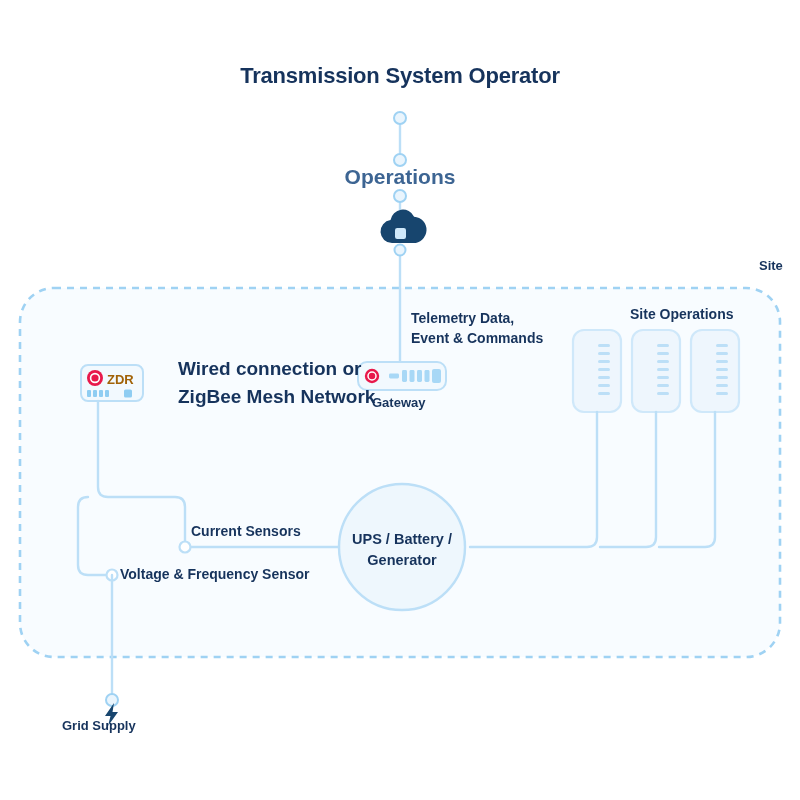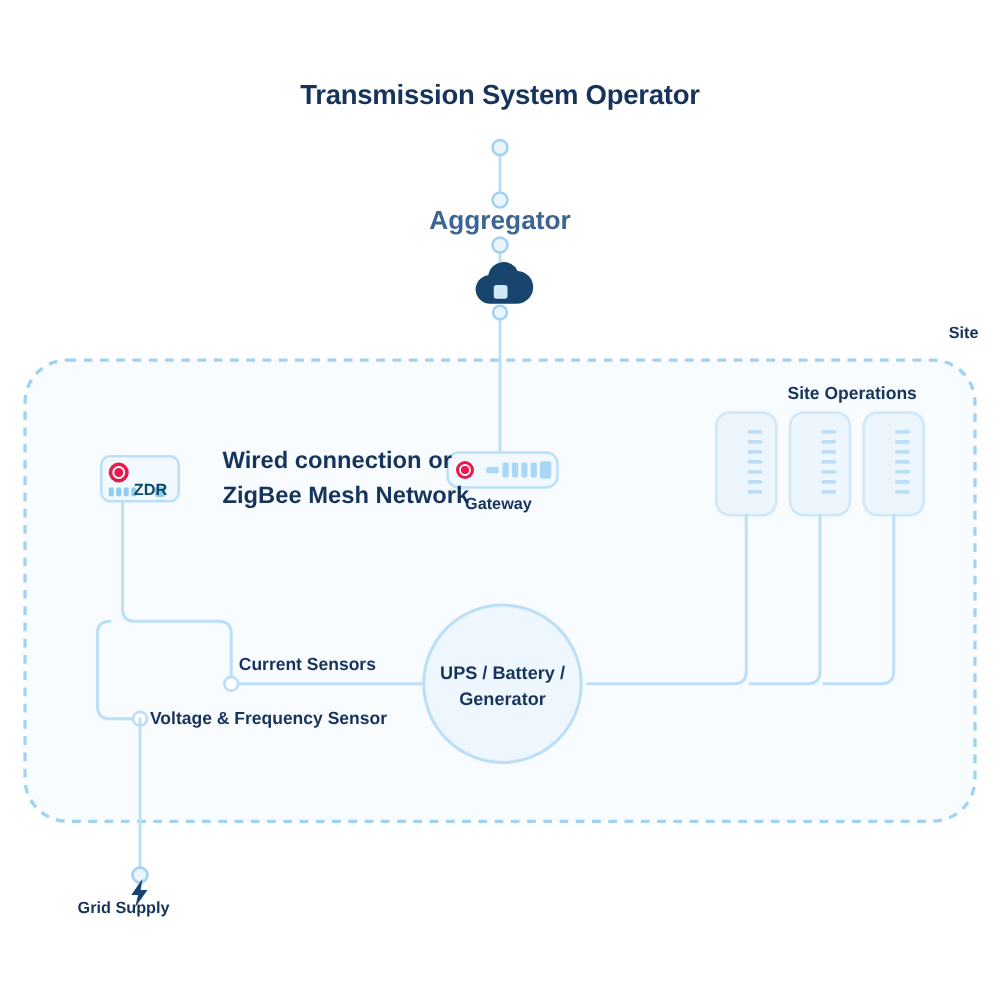--- a/index.html
+++ b/index.html
@@ -108,24 +108,24 @@
   }
   #grid-supply-label {
     left: 62px;
     top: 718px;
     font-size: 13px;
     color: #16335c;
   }
   #zdr-text {
     position: absolute;
     left: 107px;
-    top: 384px;
+    top: 372px;
     font-size: 13px;
     font-weight: bold;
-    color: #0c4a6e;
+    color: #a16207;
     font-family: "Liberation Sans", sans-serif;
   }
 </style>
 </head>
 <body>
 
 <div id="stage">
 
   <svg class="svg-layer" viewBox="0 0 800 800">
     <defs>
@@ -231,25 +231,27 @@
     <line x1="112" y1="575" x2="112" y2="700" class="wire"></line>
     <circle cx="112" cy="700" r="6" class="node-dot"></circle>
 
     <g>
       <path d="M114 703 L105 716 L110.5 716 L108 726 L118 712 L112.5 712 Z" fill="#17456e"></path>
     </g>
   </svg>
 
   <div class="lbl" id="tso-title">Transmission System Operator</div>
 
-  <div class="lbl" id="aggregator-title">Aggregator</div>
+  <div class="lbl" id="aggregator-title">Operations</div>
 
 
   <div class="lbl" id="site-label">Site</div>
 
+  <div class="lbl" id="telemetry-label">Telemetry Data,
+Event &amp; Commands</div>
 
   <div class="lbl" id="siteops-label">Site Operations</div>
 
   <div class="lbl" id="wired-label">Wired connection or
 ZigBee Mesh Network</div>
 
   <div class="lbl" id="gateway-label">Gateway</div>
 
   <div id="zdr-text">ZDR</div>
 

